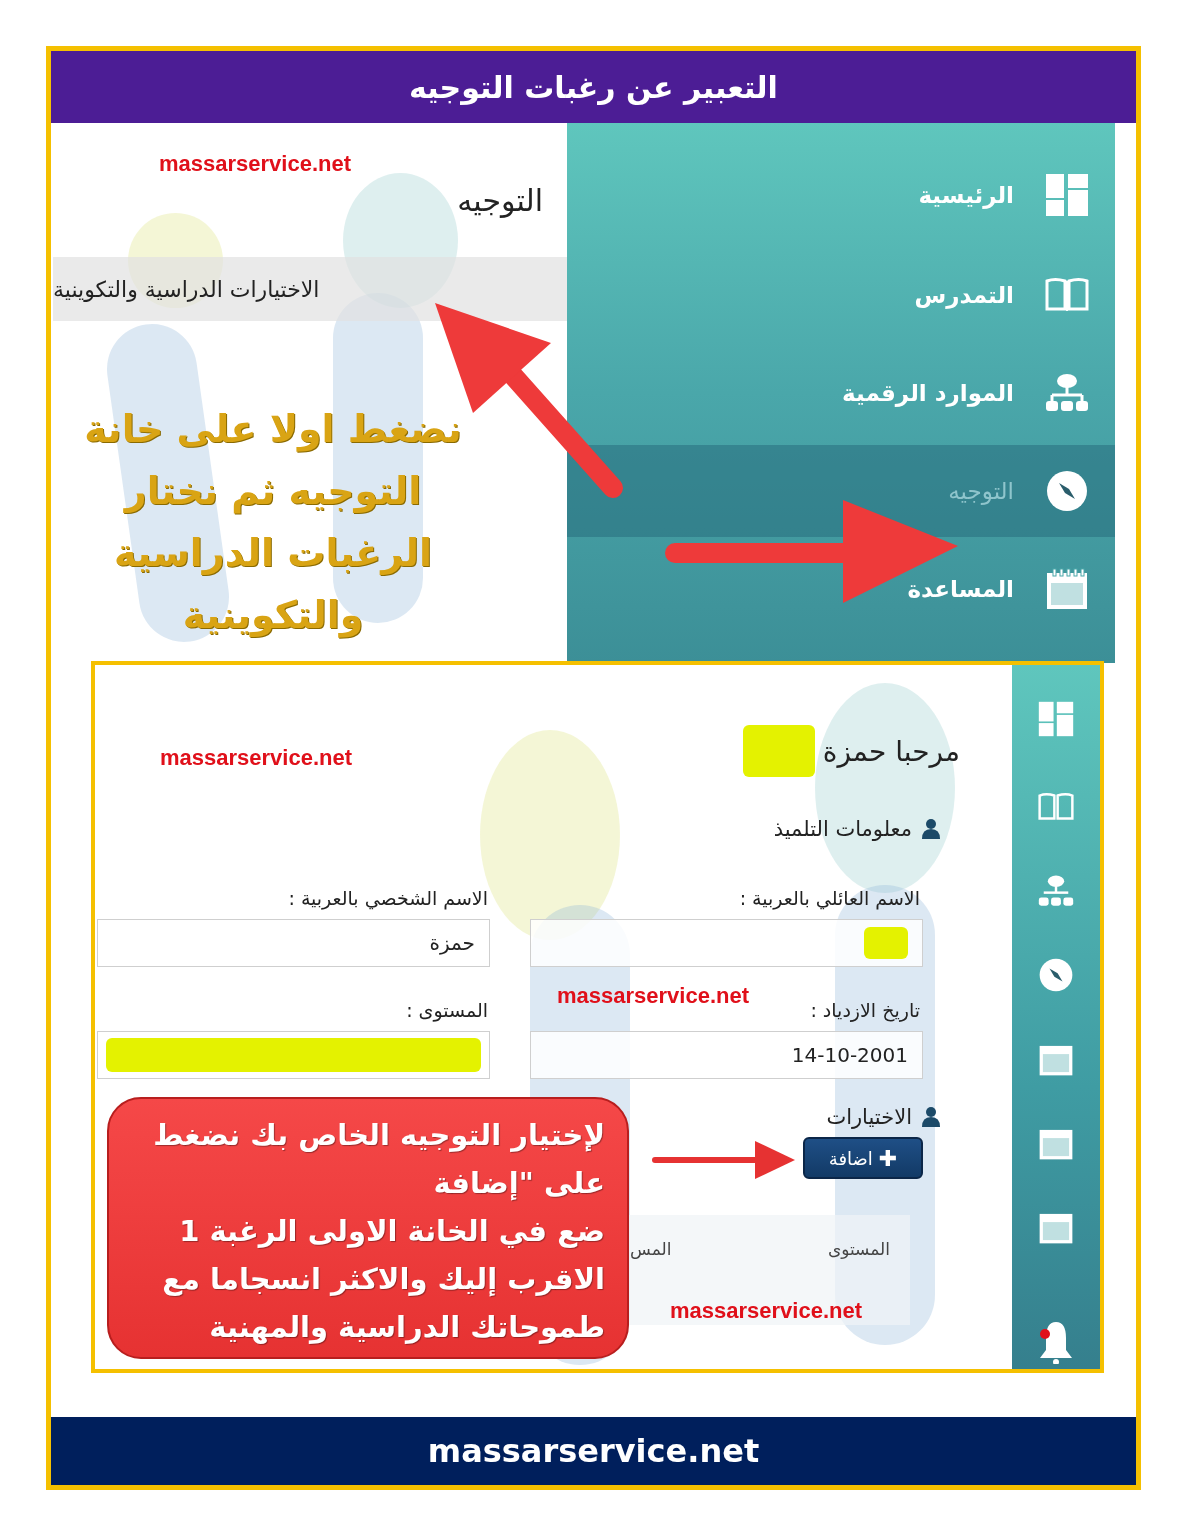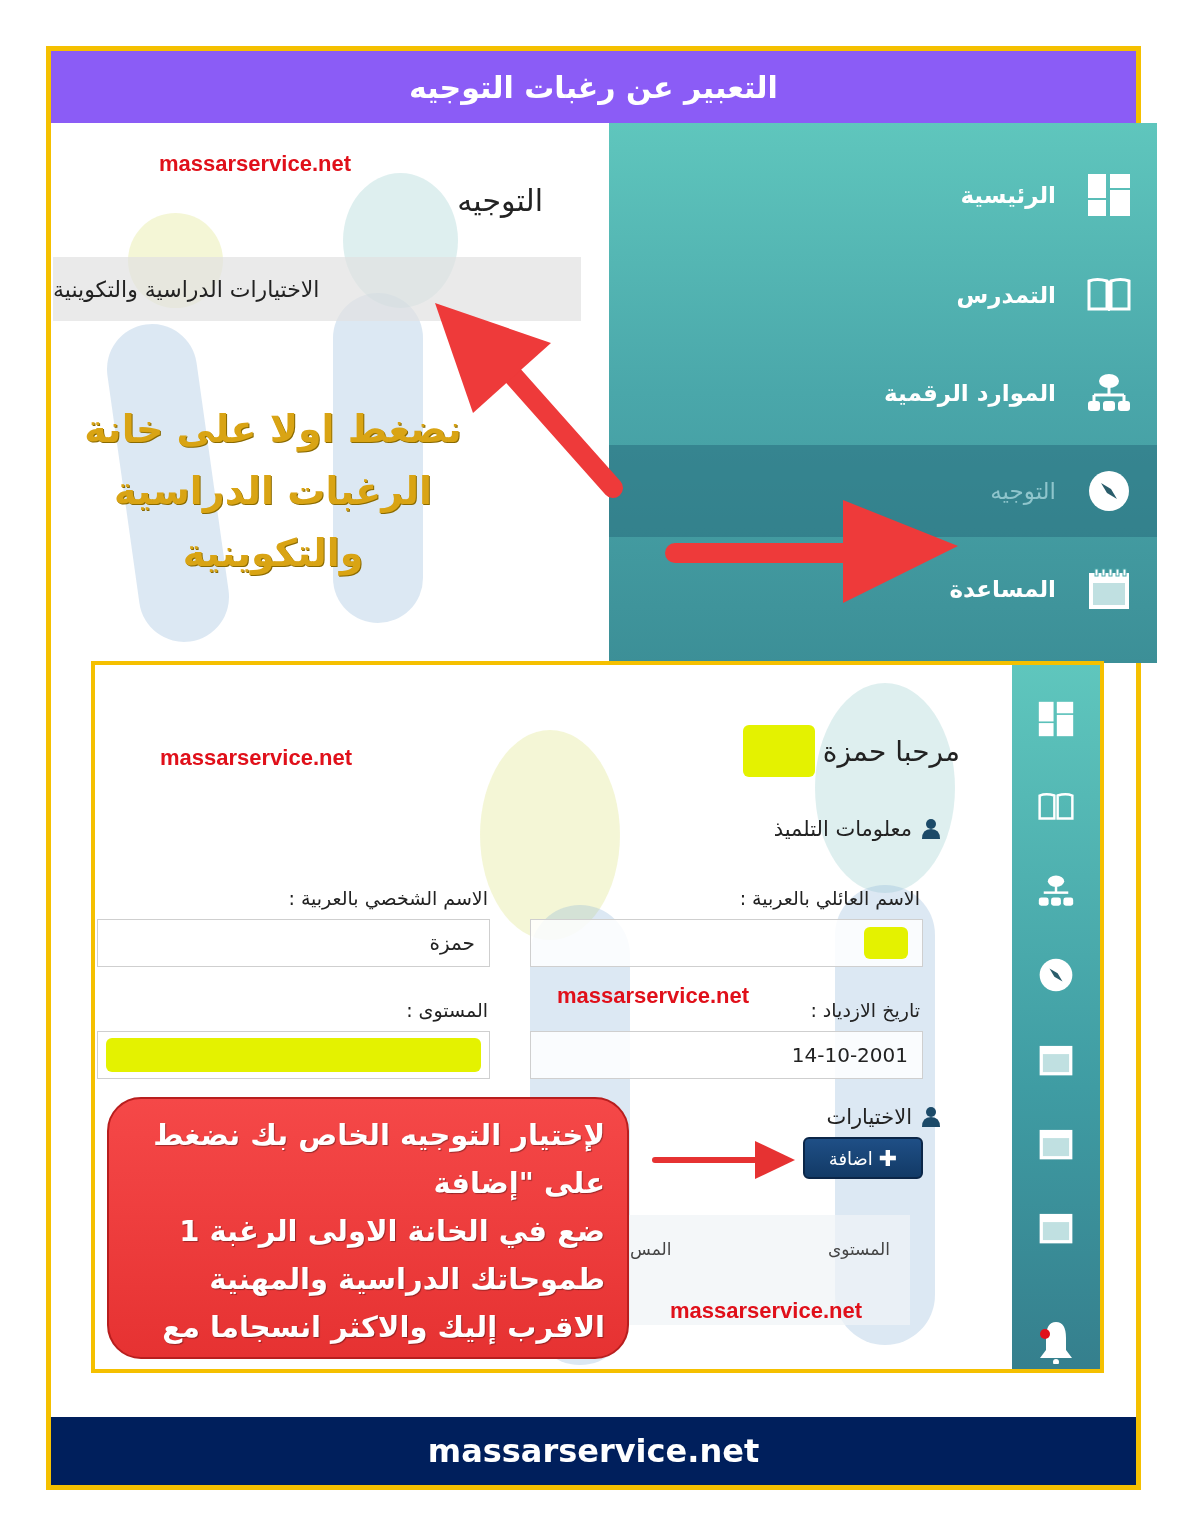--- a/index.html
+++ b/index.html
@@ -5,31 +5,31 @@
   * { box-sizing: border-box; margin: 0; padding: 0; }
   html, body { width: 1187px; height: 1536px; background: #ffffff; overflow: hidden; }
   body { font-family: "DejaVu Sans", sans-serif; position: relative; }
 
   .frame {
     position: absolute; left: 46px; top: 46px; width: 1095px; height: 1444px;
     border: 5px solid #f5c000; background: #fff;
   }
   .title-bar {
     position: absolute; left: 0; top: 0; width: 100%; height: 72px;
-    background: #8b5cf6; color: #fff; font-weight: bold; font-size: 30px;
+    background: #4c1d95; color: #fff; font-weight: bold; font-size: 30px;
     display: flex; align-items: center; justify-content: center; direction: rtl;
   }
 
   
   .top-panel { position: absolute; left: 2px; top: 72px; width: 1083px; height: 540px; }
   .top-left {
     position: absolute; left: 0; top: 0; width: 535px; height: 540px; background: #fff; overflow: hidden;
   }
   .top-right {
-    position: absolute; left: 556px; top: 0; width: 548px; height: 540px;
+    position: absolute; left: 514px; top: 0; width: 548px; height: 540px;
     background: linear-gradient(180deg, #5fc6bd 0%, #4aa7aa 50%, #3c8f97 100%);
   }
   .wm-site { color: #e0101a; font-weight: bold; font-family: "Liberation Sans", sans-serif; }
   .top-left .wm-site { position: absolute; left: 102px; top: 28px; font-size: 22px; background: #fff; padding: 0 4px; }
   .deco-circle { position: absolute; border-radius: 50%; }
   .deco-yellow { background: rgba(220, 225, 120, 0.3); }
   .deco-teal { background: rgba(160, 210, 210, 0.35); }
   .deco-stroke { position: absolute; background: rgba(140,180,215,0.3); border-radius: 60px; }
 
   .tawjih-title { position: absolute; right: 45px; top: 60px; font-size: 30px; color: #222; direction: rtl; }
@@ -108,20 +108,21 @@
       <div class="deco-stroke" style="left:70px;top:200px;width:90px;height:320px;transform:rotate(-8deg);"></div>
       <div class="deco-stroke" style="left:280px;top:170px;width:90px;height:330px;"></div>
 
       <div class="wm-site">massarservice.net</div>
       <div class="tawjih-title">التوجيه</div>
       <div class="choices-row">
         <span>الاختيارات الدراسية والتكوينية</span>
       </div>
       <div class="instruction-text">
         <div>نضغط اولا على خانة</div>
+        <div>التوجيه ثم نختار</div>
         <div>الرغبات الدراسية</div>
         <div>والتكوينية</div>
       </div>
     </div>
 
     <div class="top-right">
       <div class="nav-item" style="top:26px;">
         <span class="nav-label">الرئيسية</span>
         <span class="nav-icon">
           <svg width="44" height="44" viewBox="0 0 44 44">
@@ -313,19 +314,19 @@
 
     <svg class="arrow" style="left:555px;top:470px;" width="150" height="50" viewBox="0 0 150 50">
       <line x1="5" y1="25" x2="110" y2="25" stroke="#e63232" stroke-width="6" stroke-linecap="round"></line>
       <polygon points="105,6 145,25 105,44" fill="#e63232"></polygon>
     </svg>
 
     <div class="callout">
       <div>لإختيار التوجيه الخاص بك نضغط</div>
       <div>على "إضافة</div>
       <div>ضع في الخانة الاولى الرغبة 1</div>
+      <div>الاقرب إليك والاكثر انسجاما مع</div>
       <div>طموحاتك الدراسية والمهنية</div>
-      <div>الاقرب إليك والاكثر انسجاما مع</div>
     </div>
   </div>
 
   <div class="footer">massarservice.net</div>
 </div>
 
 </body></html>

